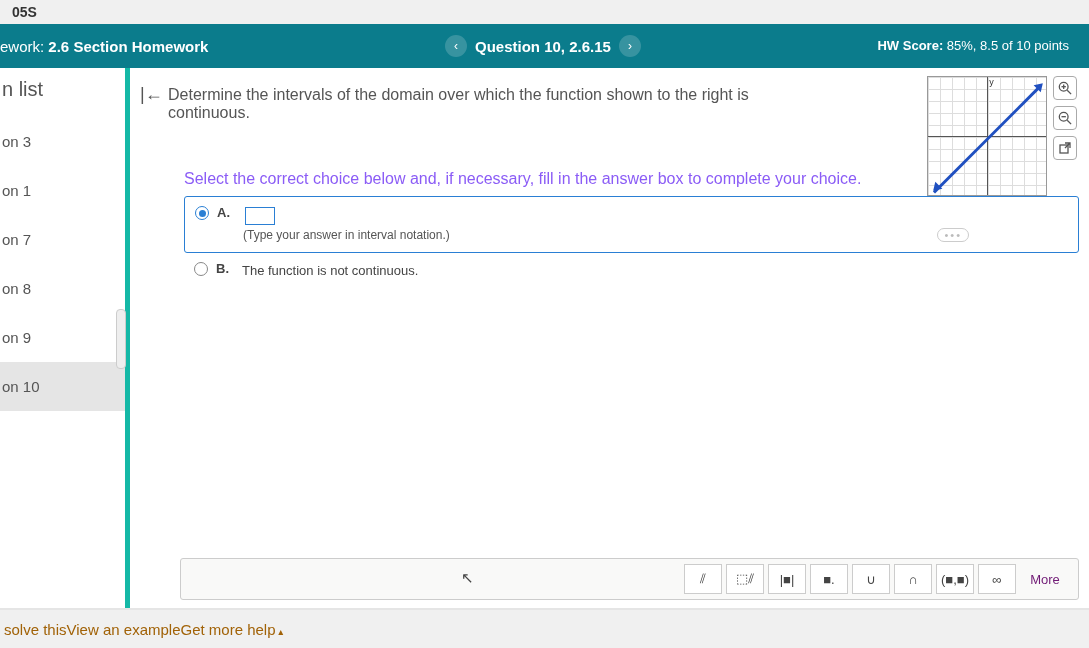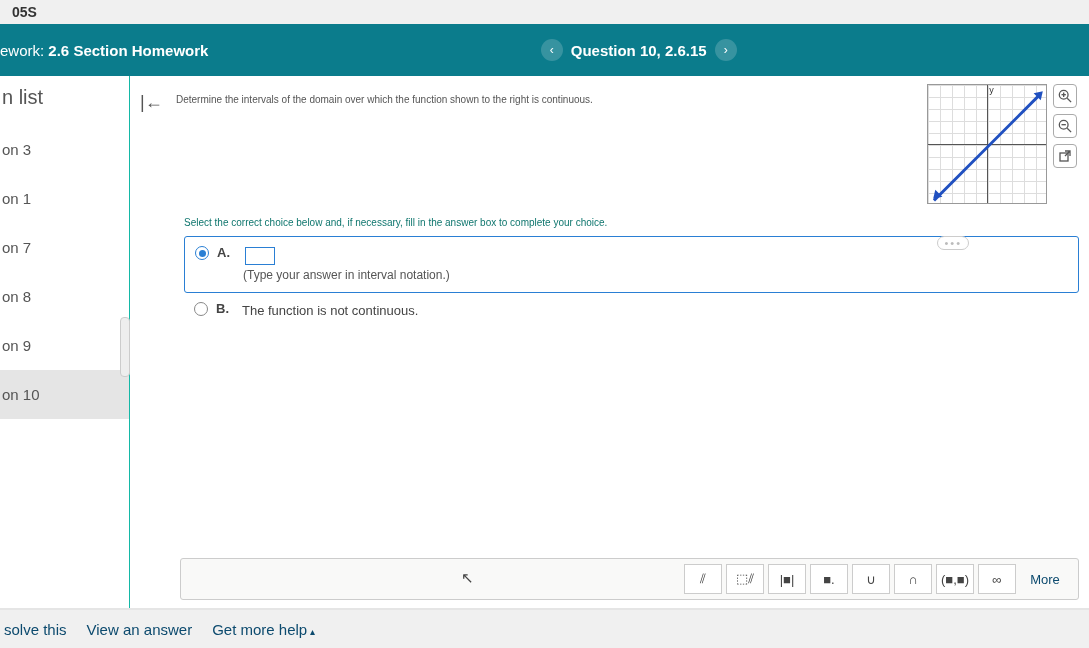--- a/index.html
+++ b/index.html
@@ -1,99 +1,100 @@
 <!DOCTYPE html>
 <html><head>
 <meta charset="utf-8">
 <style>
 * { box-sizing: border-box; margin: 0; padding: 0; font-family: Arial, sans-serif; }
 body { background: #f0f0f0; width: 1089px; height: 648px; overflow: hidden; position: relative; }
 
 .top-label { font-size: 14px; font-weight: bold; padding: 4px 0 4px 12px; color: #333; }
 
-.header-bar { background:#0b7c8c; color:#fff; display:flex; align-items:center; height:52px; padding:0 10px 0 0; }
+.header-bar { background:#0b7c8c; color:#fff; display:flex; align-items:center; height:44px; padding:0 10px 0 0; }
 .header-left { flex:0 0 auto; padding-left:0; font-size:15px; }
 .header-left .hw { font-weight:normal; }
 .header-left .title { font-weight:bold; }
 .header-center { flex:1; display:flex; justify-content:center; align-items:center; gap:8px; }
 .nav-btn { width:22px; height:22px; border-radius:11px; background:rgba(255,255,255,0.18); display:flex; align-items:center; justify-content:center; font-size:12px; cursor:pointer; color:#fff; }
 .q-label { font-weight:bold; font-size:15px; }
 .header-right { flex:0 0 auto; font-size:13px; line-height:1.3; padding-right:10px; }
 .header-right .score { font-weight:normal; }
 .header-right .score b { font-weight:bold; }
 .header-right .pts { display:flex; align-items:center; gap:5px; }
 .circle-o { width:12px; height:12px; border:2px solid #fff; border-radius:50%; display:inline-block; }
 
 .main { display:flex; height:calc(100% - 44px - 22px - 40px); background:#fff; }
-.sidebar { width:130px; border-right:1px solid #14b8a6; background:#fff; position:relative; }
+.sidebar { width:130px; border-right:5px solid #14b8a6; background:#fff; position:relative; }
 .sidebar-title { font-size:20px; color:#555; padding:10px 0 6px 2px; }
 .sidebar-handle { position:absolute; right:-1px; top:50%; width:10px; height:60px; background:#eee; border:1px solid #ccc; border-radius:4px; transform:translateY(-50%); }
 .side-items { margin-top:10px; }
 .side-item { font-size:15px; color:#555; padding:16px 4px 16px 2px; cursor:pointer; }
 .side-item.sel { background:#e5e5e5; }
 
 .content { flex:1; position:relative; padding:12px 10px 0 14px; background:#fff; }
 .collapse-icon { position:absolute; left:10px; top:16px; font-size:18px; color:#555; cursor:pointer; }
-.prompt { font-size:10px; color:#555; margin-left:32px; margin-top:6px; max-width:640px; }
+.prompt { font-size:16px; color:#555; margin-left:24px; margin-top:6px; max-width:640px; }
 
 .graph-area { position:absolute; right:12px; top:8px; display:flex; gap:6px; align-items:flex-start;}
 .graph-box { width:120px; height:120px; background:#fff; border:1px solid #999; position:relative; overflow:hidden;}
 .graph-grid { position:absolute; inset:0; background-image:
   linear-gradient(#ddd 1px, transparent 1px),
   linear-gradient(90deg,#ddd 1px, transparent 1px);
   background-size:12px 12px;}
 .graph-axisx { position:absolute; left:0; right:0; top:50%; height:1px; background:#555;}
 .graph-axisy { position:absolute; top:0; bottom:0; left:50%; width:1px; background:#555;}
 .graph-line { position:absolute; left:6px; top:114px; width:150px; height:3px; background:#2050c0; transform-origin:left center; transform:rotate(-45deg);}
 .graph-arrow1 { position:absolute; left:4px; bottom:2px; width:0; height:0; border-top:5px solid transparent; border-bottom:5px solid transparent; border-right:8px solid #2050c0; transform:rotate(-45deg);}
 .graph-arrow2 { position:absolute; right:2px; top:4px; width:0; height:0; border-top:5px solid transparent; border-bottom:5px solid transparent; border-left:8px solid #2050c0; transform:rotate(-45deg);}
 .graph-ylabel { position:absolute; left:52%; top:0; font-size:9px; color:#333;}
 .graph-tools { display:flex; flex-direction:column; gap:6px; }
 .tool-btn { width:24px; height:24px; border:1px solid #aaa; border-radius:4px; background:#fff; display:flex; align-items:center; justify-content:center; font-size:13px; cursor:pointer; color:#555;}
 
 .dots-sep { position:absolute; right:120px; top:160px; color:#bbb; border:1px solid #ccc; border-radius:10px; padding:0 6px; font-size:11px; letter-spacing:2px;}
 
-.choice-instr { font-size:10px; color:#0f766e; margin-left:40px; margin-top:112px; }
+.choice-instr { font-size:16px; color:#8b5cf6; margin-left:40px; margin-top:48px; }
 .choice-box { margin-left:40px; margin-top:8px; }
 .opt-a { border:1.5px solid #2a7fd4; border-radius:3px; padding:8px 10px; display:flex; align-items:flex-start; gap:8px; background:#fff;}
 .opt-b { padding:8px 10px; display:flex; align-items:flex-start; gap:8px; }
 .radio { width:14px; height:14px; border:1.5px solid #2a7fd4; border-radius:50%; display:inline-flex; align-items:center; justify-content:center; flex-shrink:0; margin-top:1px;}
 .radio.sel::after { content:""; width:7px; height:7px; background:#2a7fd4; border-radius:50%;}
 .radio.unsel { border-color:#888;}
 .opt-label { font-weight:bold; font-size:13px; color:#444; width:18px; flex-shrink:0;}
 .opt-text { font-size:13px; color:#444; line-height:1.5;}
 .answer-box { display:inline-block; width:30px; height:18px; border:1.5px solid #2a7fd4; vertical-align:middle; margin-left:2px;}
 .hint { font-size:12px; color:#555; }
 
 .palette { position:absolute; left:180px; right:10px; bottom:48px; height:42px; border:1px solid #ccc; border-radius:3px; background:#f9f9f8; display:flex; align-items:center; padding:0 8px; gap:4px;}
 .pal-cursor { position:absolute; left:280px; top:10px; font-size:15px; color:#444;}
 .pal-spacer { flex:1; }
 .pal-btn { width:38px; height:30px; border:1px solid #ccc; background:#fff; display:flex; align-items:center; justify-content:center; font-size:13px; color:#444; cursor:pointer;}
-.pal-more { width:50px; border:none; background:transparent; font-size:13px; color:#0c4a6e; cursor:pointer; display:flex; align-items:center; justify-content:center;}
+.pal-more { width:50px; border:none; background:transparent; font-size:13px; color:#701a75; cursor:pointer; display:flex; align-items:center; justify-content:center;}
 
-.footer { position:absolute; left:0; right:0; bottom:0; height:40px; display:flex; align-items:center; gap:20px; padding-left:4px; font-size:15px; color:#0c4a6e; background:#f0f0f0; border-top:2px solid #e5e5e5;}
+.footer { position:absolute; left:0; right:0; bottom:0; height:40px; display:flex; align-items:center; padding-left:4px; font-size:15px; color:#a16207; background:#f0f0f0; border-top:2px solid #e5e5e5;}
 .footer .link { cursor:pointer; }
 .footer .caret::after { content:" \25B4"; font-size:10px;}
 </style>
 </head>
 <body>
 
 <div class="top-label">05S</div>
 
 <div class="header-bar">
   <div class="header-left">
     <span class="hw">ework:</span>
     <span class="title">2.6 Section Homework</span>
   </div>
   <div class="header-center">
     <div class="nav-btn">‹</div>
     <div class="q-label">Question 10, 2.6.15</div>
     <div class="nav-btn">›</div>
   </div>
   <div class="header-right">
+    <div class="score"><b>HW Score:</b> <span>85%, 8.5 of 10 points</span></div>
   </div>
 </div>
 
 <div class="main">
   <div class="sidebar">
     <div class="sidebar-title">n list</div>
     <div class="side-items">
       <div class="side-item">on 3</div>
       <div class="side-item">on 1</div>
       <div class="side-item">on 7</div>
@@ -174,15 +175,15 @@
   <div class="pal-btn">■.</div>
   <div class="pal-btn">∪</div>
   <div class="pal-btn">∩</div>
   <div class="pal-btn">(■,■)</div>
   <div class="pal-btn">∞</div>
   <div class="pal-more">More</div>
 </div>
 
 <div class="footer">
   <span class="link">solve this</span>
-  <span class="link">View an answer</span>
+  <span class="link">View an example</span>
   <span class="link caret">Get more help</span>
 </div>
 
 </body></html>

